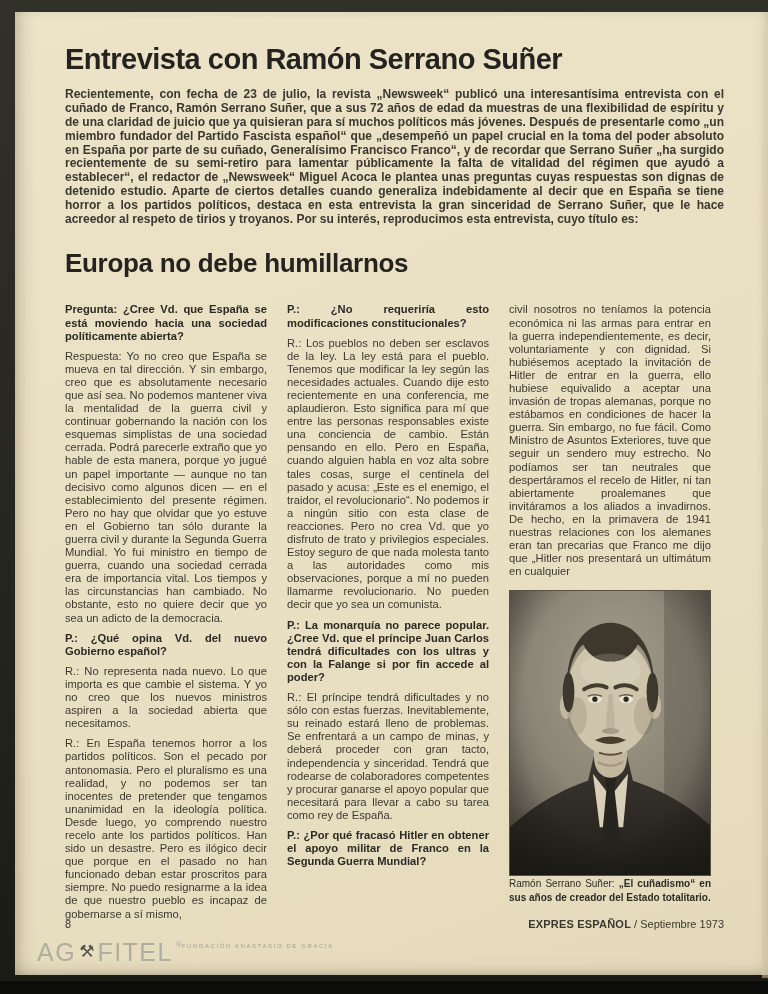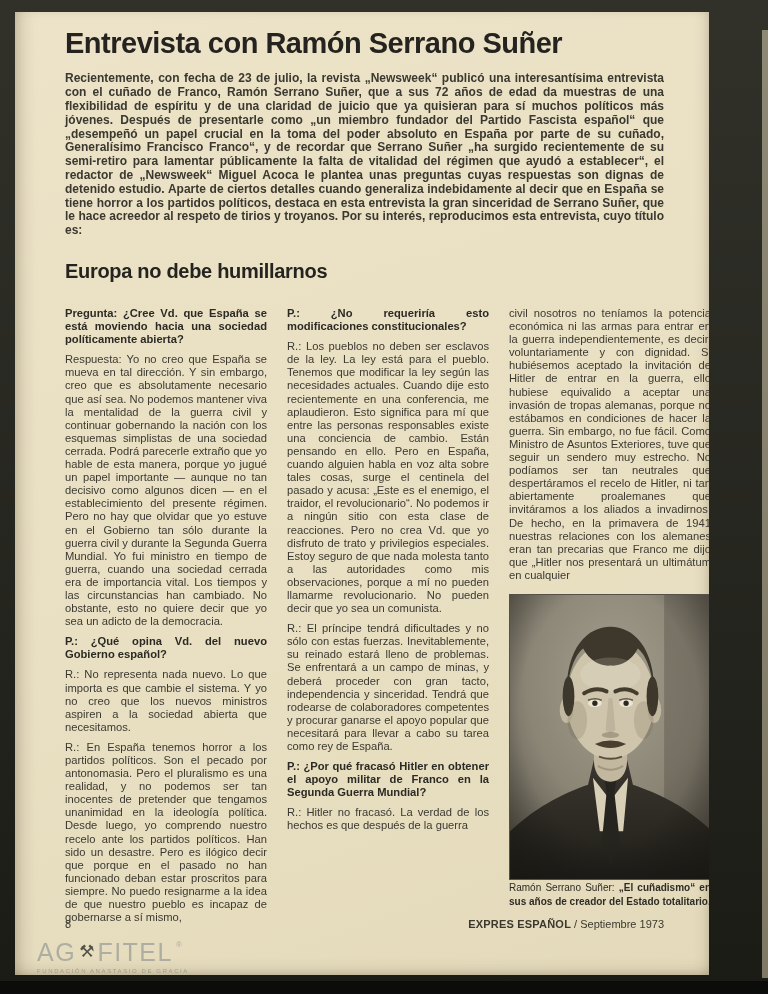--- a/index.html
+++ b/index.html
@@ -6,27 +6,27 @@
   body{
     width:768px;height:994px;overflow:hidden;
     background:#1d1d18;
     font-family:"Liberation Sans","DejaVu Sans",sans-serif;
   }
   .scene{
     position:relative;width:768px;height:994px;
     background:linear-gradient(#31312a,#23231d 70%,#1b1b16);
   }
   .page{
-    position:absolute;left:15px;top:12px;width:694px;height:963px;
+    position:absolute;left:15px;top:12px;width:754px;height:963px;
     background:linear-gradient(160deg,#ece3c8 0%,#e9dfc2 55%,#e4dabb 100%);
     box-shadow:inset 14px 0 20px -14px rgba(40,30,10,.35),
                inset -10px 0 16px -12px rgba(40,30,10,.3),
                inset 0 -12px 18px -14px rgba(40,30,10,.3);
     box-sizing:border-box;
-    padding:16px 45px 0 50px;
+    padding:32px 45px 0 50px;
     overflow:hidden;
     color:#33312b;
   }
   .right-sliver{
     position:absolute;right:0;top:30px;bottom:16px;width:6px;
     background:linear-gradient(#d9d0b0,#cfc5a4);opacity:.55;
   }
   .bottom-strip{
     position:absolute;left:0;right:0;bottom:0;height:13px;
     background:#0c0c0a;
@@ -35,21 +35,21 @@
     margin:0 0 14px 0;
     font-size:29px;line-height:1.05;font-weight:bold;
     letter-spacing:-.5px;color:#24231f;
   }
   p.intro{
     margin:0;font-size:12px;line-height:13.8px;font-weight:bold;
     text-align:justify;color:#3a382f;
   }
   h2.section{
     margin:22px 0 24px 0;
-    font-size:20px;font-weight:bold;letter-spacing:-.3px;color:#24231f;
+    font-size:26px;font-weight:bold;letter-spacing:-.3px;color:#24231f;
   }
   .cols{display:flex;gap:20px;}
   .col{width:202px;min-width:202px;}
   .blk{
     margin:0 0 7px 0;font-size:11.2px;line-height:13.1px;
     text-align:justify;hyphens:auto;-webkit-hyphens:auto;
     color:#3b3931;
   }
   .blk.q{font-weight:bold;color:#2b2a24;}
   figure.photo{
@@ -66,21 +66,21 @@
   }
   figcaption .cap-rest{font-weight:bold;}
   .footer{
     position:absolute;left:50px;right:45px;top:906px;
     display:flex;justify-content:space-between;align-items:baseline;
     font-size:11px;color:#3a382f;
   }
   .footer .mag b{font-weight:bold;letter-spacing:.2px;}
   .watermark{
     position:absolute;left:22px;top:928px;
-    display:flex;flex-direction:column;line-height:1;
+    display:flex;flex-direction:row;line-height:1;
     user-select:none;
   }
   .wm-row{display:flex;align-items:center;gap:3px;color:#a9a99e;opacity:.9;}
   .wm-word{font-size:25px;font-weight:400;letter-spacing:1.5px;color:#a9a99e;}
   .wm-icon{font-size:17px;color:#44443c;line-height:1;transform:translateY(-1px);}
   .wm-reg{font-size:8px;color:#a9a99e;align-self:flex-start;margin-top:1px;}
   .wm-sub{
     margin-top:3px;font-size:6px;letter-spacing:1.6px;color:#96968c;opacity:.85;
     white-space:nowrap;
   }
@@ -102,23 +102,23 @@
       <div class="col">
           <p class="blk q" lang="es">Pregunta: ¿Cree Vd. que España se está moviendo hacia una sociedad políticamente abierta?</p>
           <p class="blk a" lang="es">Respuesta: Yo no creo que España se mueva en tal dirección. Y sin embargo, creo que es absolutamente necesario que así sea. No podemos mantener viva la mentalidad de la guerra civil y continuar gobernando la nación con los esquemas simplistas de una sociedad cerrada. Podrá parecerle extraño que yo hable de esta manera, porque yo jugué un papel importante — aunque no tan decisivo como algunos dicen — en el establecimiento del presente régimen. Pero no hay que olvidar que yo estuve en el Gobierno tan sólo durante la guerra civil y durante la Segunda Guerra Mundial. Yo fui ministro en tiempo de guerra, cuando una sociedad cerrada era de importancia vital. Los tiempos y las circunstancias han cambiado. No obstante, esto no quiere decir que yo sea un adicto de la democracia.</p>
           <p class="blk q" lang="es">P.: ¿Qué opina Vd. del nuevo Gobierno español?</p>
           <p class="blk a" lang="es">R.: No representa nada nuevo. Lo que importa es que cambie el sistema. Y yo no creo que los nuevos ministros aspiren a la sociedad abierta que necesitamos.</p>
           <p class="blk a" lang="es">R.: En España tenemos horror a los partidos políticos. Son el pecado por antonomasia. Pero el pluralismo es una realidad, y no podemos ser tan inocentes de pretender que tengamos unanimidad en la ideología política. Desde luego, yo comprendo nuestro recelo ante los partidos políticos. Han sido un desastre. Pero es ilógico decir que porque en el pasado no han funcionado deban estar proscritos para siempre. No puedo resignarme a la idea de que nuestro pueblo es incapaz de gobernarse a sí mismo,</p>
         </div>
       <div class="col">
           <p class="blk q" lang="es">P.: ¿No requeriría esto modificaciones constitucionales?</p>
           <p class="blk a" lang="es">R.: Los pueblos no deben ser esclavos de la ley. La ley está para el pueblo. Tenemos que modificar la ley según las necesidades actuales. Cuando dije esto recientemente en una conferencia, me aplaudieron. Esto significa para mí que entre las personas responsables existe una conciencia de cambio. Están pensando en ello. Pero en España, cuando alguien habla en voz alta sobre tales cosas, surge el centinela del pasado y acusa: „Este es el enemigo, el traidor, el revolucionario“. No podemos ir a ningún sitio con esta clase de reacciones. Pero no crea Vd. que yo disfruto de trato y privilegios especiales. Estoy seguro de que nada molesta tanto a las autoridades como mis observaciones, porque a mí no pueden llamarme revolucionario. No pueden decir que yo sea un comunista.</p>
+          <p class="blk q" lang="es">P.: La monarquía no parece popular. ¿Cree Vd. que el príncipe Juan Carlos tendrá dificultades con los ultras y con la Falange si por fin accede al poder?</p>
           <p class="blk a" lang="es">R.: El príncipe tendrá dificultades y no sólo con estas fuerzas. Inevitablemente, su reinado estará lleno de problemas. Se enfrentará a un campo de minas, y deberá proceder con gran tacto, independencia y sinceridad. Tendrá que rodearse de colaboradores competentes y procurar ganarse el apoyo popular que necesitará para llevar a cabo su tarea como rey de España.</p>
           <p class="blk q" lang="es">P.: ¿Por qué fracasó Hitler en obtener el apoyo militar de Franco en la Segunda Guerra Mundial?</p>
-          <p class="blk a" lang="es">R.: Hitler no fracasó. La verdad de los hechos es que después de la guerra</p>
         </div>
       <div class="col">
         <div>
             <p class="blk cont" lang="es">civil nosotros no teníamos la potencia económica ni las armas para entrar en la guerra independientemente, es decir, voluntariamente y con dignidad. Si hubiésemos aceptado la invitación de Hitler de entrar en la guerra, ello hubiese equivalido a aceptar una invasión de tropas alemanas, porque no estábamos en condiciones de hacer la guerra. Sin embargo, no fue fácil. Como Ministro de Asuntos Exteriores, tuve que seguir un sendero muy estrecho. No podíamos ser tan neutrales que despertáramos el recelo de Hitler, ni tan abiertamente proalemanes que invitáramos a los aliados a invadirnos. De hecho, en la primavera de 1941 nuestras relaciones con los alemanes eran tan precarias que Franco me dijo que „Hitler nos presentará un ultimátum en cualquier</p>
           </div>
         <figure class="photo">
           <div class="photo-frame">
             <svg viewBox="0 0 205 286" width="200" height="284" preserveAspectRatio="none">
               <defs>
                 <radialGradient id="pg-bg" cx="52%" cy="30%" r="80%">

